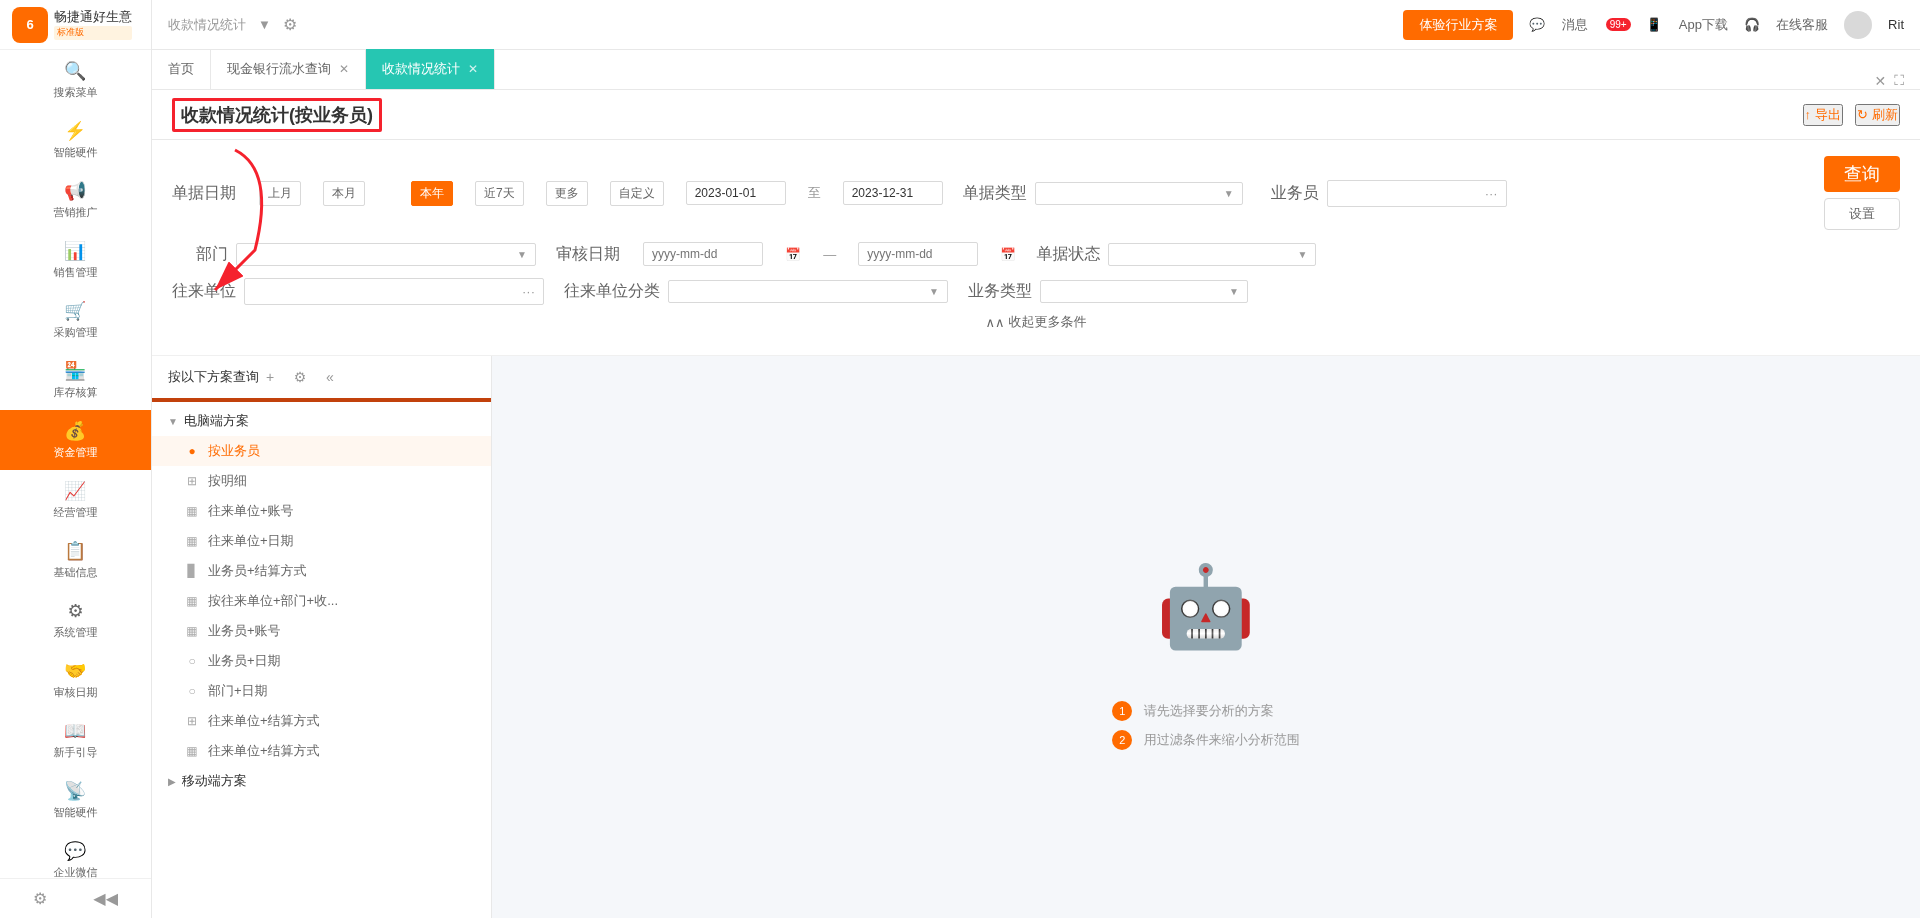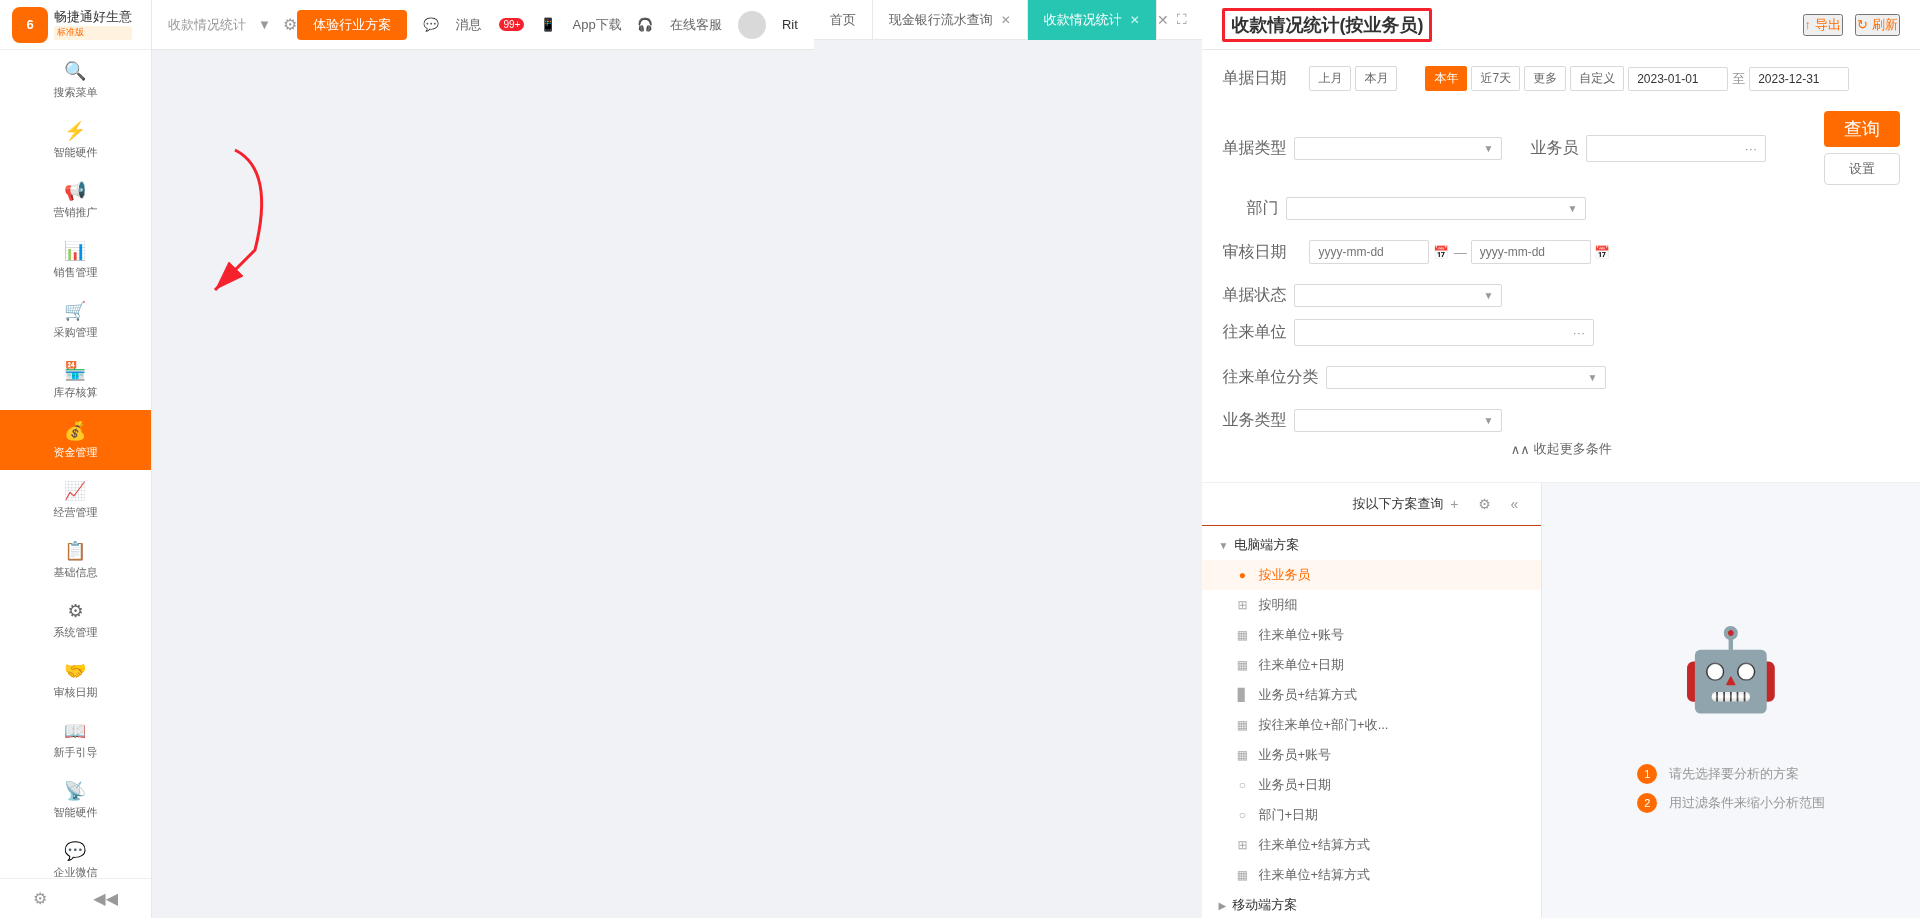--- a/index.html
+++ b/index.html
@@ -13,34 +13,34 @@
     .logo-badge { font-size: 9px; color: #ff6b00; background: #fff3e0; padding: 1px 3px; border-radius: 2px; }
     .sidebar-nav { flex: 1; overflow-y: auto; }
     .sidebar-item { display: flex; flex-direction: column; align-items: center; padding: 10px 8px; cursor: pointer; color: #666; transition: all 0.2s; }
     .sidebar-item.active { color: #fff; background: #ff6b00; }
     .sidebar-item-icon { font-size: 18px; margin-bottom: 3px; }
     .sidebar-item-label { font-size: 11px; text-align: center; }
     .sidebar-bottom { padding: 10px; display: flex; justify-content: space-around; border-top: 1px solid #f0f0f0; }
     .sidebar-bottom-icon { color: #999; font-size: 16px; cursor: pointer; }
 
     
-    .main { flex: 1; display: flex; flex-direction: row; overflow: hidden; }
+    .main { flex: 1; display: flex; flex-direction: column; overflow: hidden; }
 
     
     .top-header { height: 50px; background: #fff; display: flex; align-items: center; padding: 0 16px; border-bottom: 1px solid #e8e8e8; justify-content: space-between; }
     .top-header-left { display: flex; align-items: center; gap: 12px; }
     .breadcrumb-text { color: #999; font-size: 13px; }
     .header-actions { display: flex; align-items: center; gap: 16px; }
     .trial-btn { background: #ff6b00; color: #fff; border: none; padding: 6px 16px; border-radius: 4px; cursor: pointer; font-size: 13px; }
     .header-icon-group { display: flex; align-items: center; gap: 16px; color: #666; font-size: 13px; cursor: pointer; }
     .notification-badge { background: #f5222d; color: #fff; font-size: 10px; padding: 1px 4px; border-radius: 8px; margin-left: 2px; }
     .user-avatar { width: 28px; height: 28px; background: #d9d9d9; border-radius: 50%; }
 
     
-    .tabs-bar { height: 40px; background: #fff; display: flex; align-items: center; padding: 0; border-bottom: 1px solid #e8e8e8; }
+    .tabs-bar { height: 40px; background: #fff; display: flex; align-items: flex-end; padding: 0; border-bottom: 1px solid #e8e8e8; }
     .tab-home { padding: 0 16px; height: 40px; display: flex; align-items: center; color: #666; cursor: pointer; font-size: 13px; border-right: 1px solid #e8e8e8; }
     .tab-item { padding: 0 16px; height: 40px; display: flex; align-items: center; color: #666; cursor: pointer; font-size: 13px; gap: 8px; border-right: 1px solid #e8e8e8; position: relative; }
     .tab-item.active { color: #fff; background: #26c6b2; }
     .tab-close { font-size: 12px; color: rgba(255,255,255,0.8); }
     .tab-close-gray { font-size: 12px; color: #999; }
     .tabs-right { margin-left: auto; display: flex; align-items: center; gap: 8px; padding-right: 16px; }
     .tabs-window-btn { color: #999; cursor: pointer; font-size: 14px; }
 
     
     .page-content { flex: 1; overflow: hidden; display: flex; flex-direction: column; }
@@ -50,37 +50,37 @@
     .page-title { font-size: 18px; font-weight: 600; color: #333; border: 2px solid #f5222d; padding: 2px 6px; }
     .page-title-actions { display: flex; align-items: center; gap: 12px; }
     .export-btn { color: #ff6b00; font-size: 13px; cursor: pointer; display: flex; align-items: center; gap: 4px; }
     .refresh-btn { color: #ff6b00; font-size: 13px; cursor: pointer; display: flex; align-items: center; gap: 4px; }
 
     
     .filter-area { background: #fff; padding: 16px 20px; border-bottom: 1px solid #f0f0f0; }
     .filter-row { display: flex; align-items: center; margin-bottom: 12px; gap: 20px; flex-wrap: wrap; }
     .filter-item { display: flex; align-items: center; gap: 8px; min-width: 300px; }
     .filter-label { color: #666; font-size: 16px; white-space: nowrap; min-width: 56px; text-align: right; }
-    .filter-date-group { display: flex; align-items: center; gap: 4px; padding-left: 15px; }
+    .filter-date-group { display: flex; align-items: center; gap: 22px; padding-left: 15px; }
     .date-quick-btn { padding: 3px 8px; border: 1px solid #d9d9d9; border-radius: 2px; cursor: pointer; font-size: 12px; color: #666; background: #fff; }
     .date-quick-btn.active { background: #ff6b00; color: #fff; border-color: #ff6b00; margin-left: 24px; }
     .date-input { border: 1px solid #d9d9d9; border-radius: 2px; padding: 4px 8px; color: #333; font-size: 12px; width: 100px; }
     .date-sep { color: #999; }
     .select-wrapper { flex: 1; border: 1px solid #d9d9d9; border-radius: 2px; padding: 5px 8px; display: flex; align-items: center; justify-content: space-between; cursor: pointer; background: #fff; min-width: 180px; }
     .select-text { color: #ccc; font-size: 12px; }
     .select-arrow { color: #999; font-size: 10px; }
     .collapse-bar { text-align: center; padding: 8px; color: #666; cursor: pointer; font-size: 12px; display: flex; align-items: center; justify-content: center; gap: 4px; }
     .action-btn-orange { background: #ff6b00; color: #fff; border: none; padding: 6px 20px; border-radius: 4px; cursor: pointer; font-size: 18px; }
     .action-btn-white { background: #fff; color: #666; border: 1px solid #d9d9d9; padding: 6px 20px; border-radius: 4px; cursor: pointer; font-size: 13px; }
     .filter-actions { display: flex; flex-direction: column; gap: 6px; margin-left: auto; }
 
     
     .content-wrapper { flex: 1; display: flex; overflow: hidden; }
     .left-panel { width: 340px; background: #fff; border-right: 1px solid #e8e8e8; overflow-y: auto; flex-shrink: 0; }
-    .left-panel-header { padding: 10px 16px; border-bottom: 1px solid #c2410c; display: flex; align-items: center; justify-content: flex-end; }
+    .left-panel-header { padding: 10px 16px; border-bottom: 4px solid #c2410c; display: flex; align-items: center; justify-content: flex-start; }
     .left-panel-title { color: #333; font-size: 13px; }
     .left-panel-actions { display: flex; gap: 8px; align-items: center; }
     .icon-btn { color: #999; cursor: pointer; font-size: 14px; width: 22px; height: 22px; display: flex; align-items: center; justify-content: center; }
     .tree-section { padding: 4px 0; }
     .tree-group-header { padding: 6px 16px; display: flex; align-items: center; gap: 6px; cursor: pointer; color: #333; }
     .tree-group-arrow { color: #999; font-size: 10px; }
     .tree-item { padding: 6px 16px 6px 32px; display: flex; align-items: center; gap: 8px; cursor: pointer; color: #666; font-size: 13px; }
     .tree-item.active { color: #ff6b00; background: #fff7f0; }
     .tree-item-icon { width: 16px; height: 16px; display: flex; align-items: center; justify-content: center; font-size: 12px; }
     .tree-icon-orange { color: #ff6b00; }

